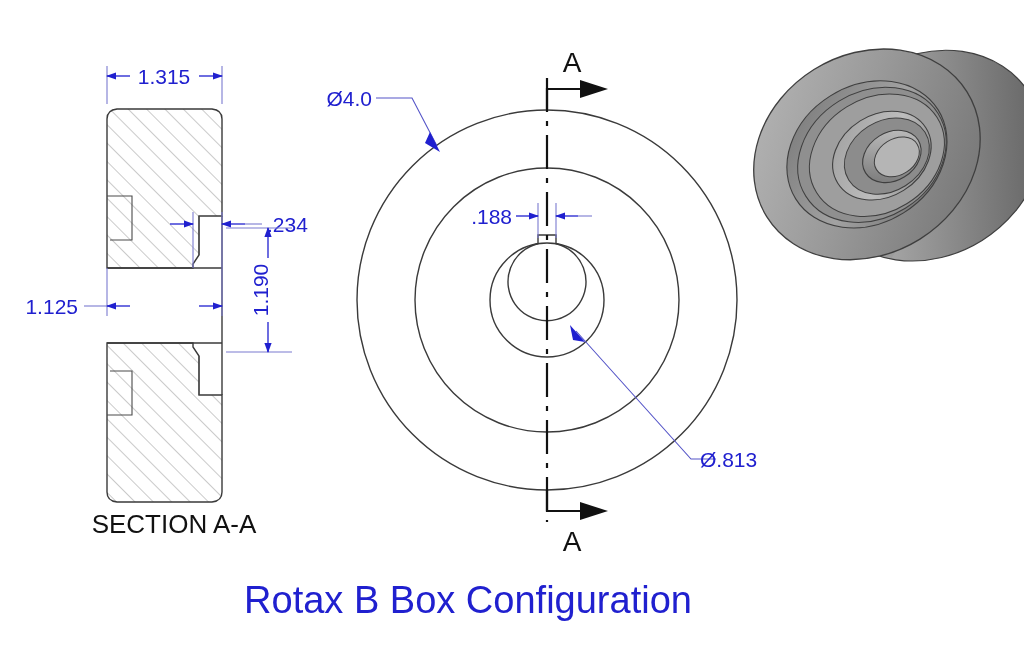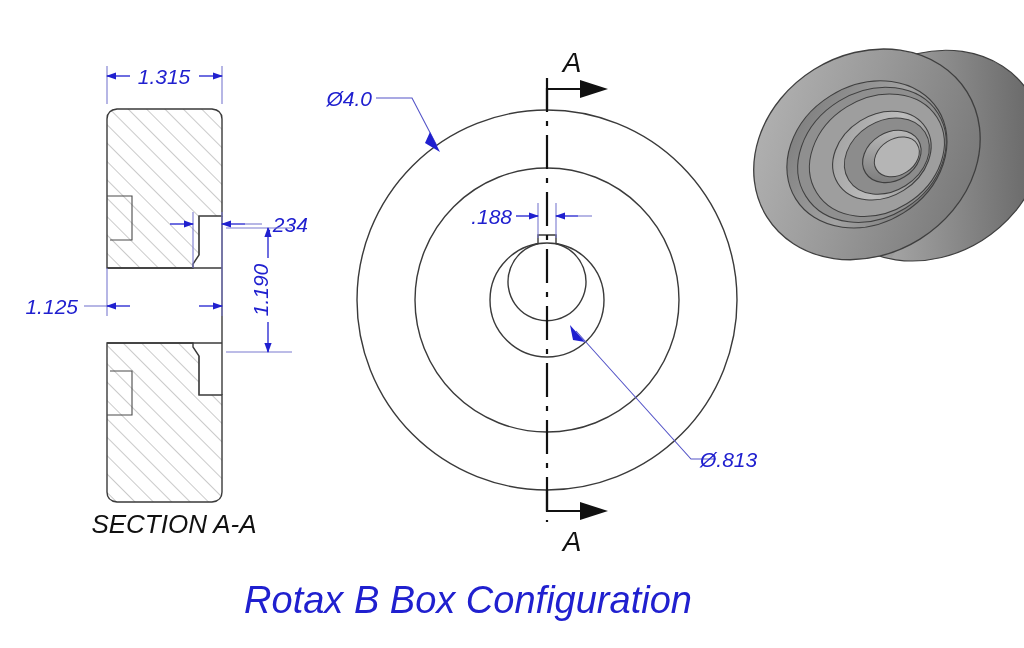--- a/index.html
+++ b/index.html
@@ -13,21 +13,20 @@
     height: 648px;
     position: relative;
     overflow: hidden;
     font-family: "Liberation Sans", sans-serif;
   }
   #drawing-root {
     position: absolute;
     inset: 0;
     width: 1024px;
     height: 475px;
-    font-style: italic;
   }
   svg.sheet {
     display: block;
     width: 1024px;
     height: 648px;
   }
   .dim-text {
     font-family: "Liberation Sans", sans-serif;
     font-size: 21px;
     fill: #2020cf;

